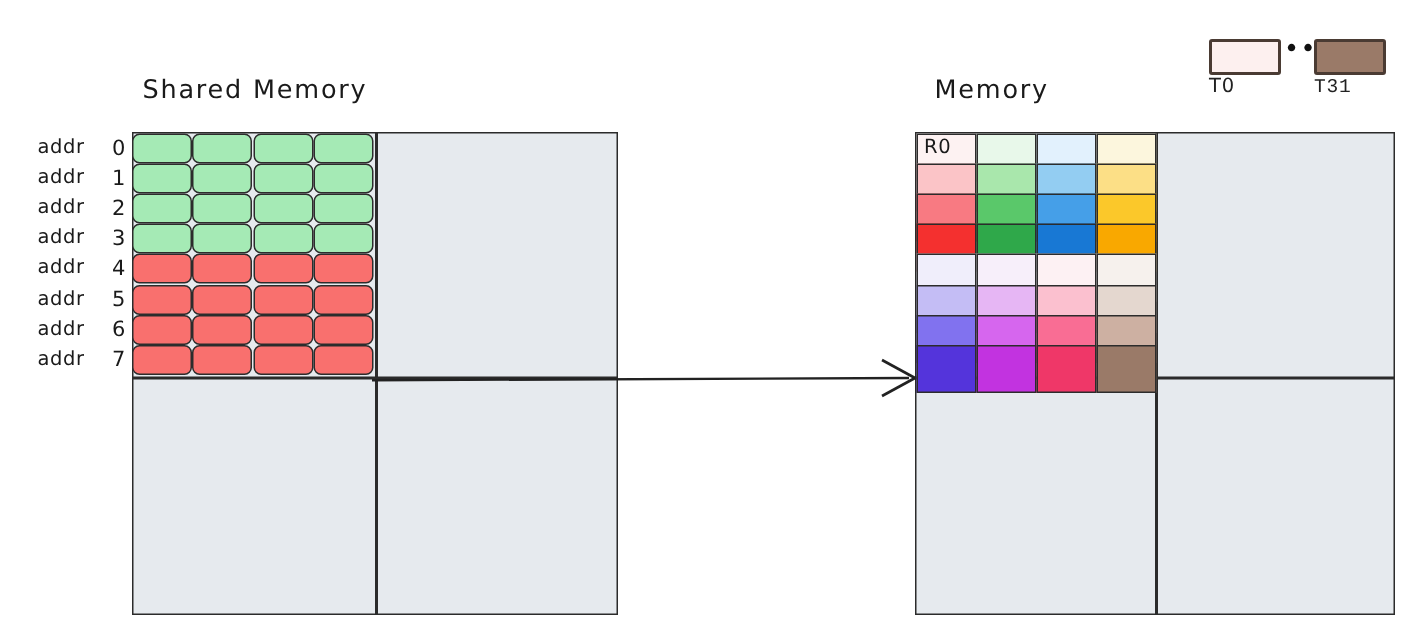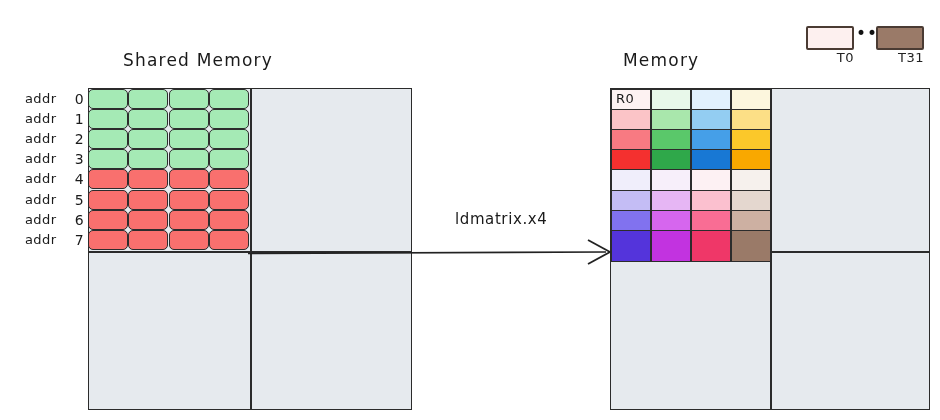--- a/index.html
+++ b/index.html
@@ -9,37 +9,37 @@
     position:relative;overflow:hidden;
   }
   .stage{position:absolute;left:0;top:0;width:940px;height:420px;}
 
   
   .title{
     position:absolute;font-size:17px;color:#1a1a1a;
     font-family:"DejaVu Sans", sans-serif;letter-spacing:1.2px;
     white-space:nowrap;
   }
-  #sm-title{left:95px;top:50px;margin-left:28px;}
+  #sm-title{left:95px;top:50px;}
   #rf-title{left:623px;top:50px;}
 
   
   #legend{position:absolute;left:800px;top:24px;width:130px;height:50px;}
   .legend-swatch{
     position:absolute;width:48px;height:24px;
     border:2.5px solid #4a3b33;box-sizing:border-box;border-radius:2px;
   }
   #legend-sw-t0{left:6px;top:2px;}
   #legend-sw-t31{left:76px;top:2px;}
   .legend-label{
-    position:absolute;top:26px;width:48px;text-align:right;
+    position:absolute;top:26px;width:48px;text-align:left;
     font-size:13px;color:#222;letter-spacing:0.5px;
   }
   #legend-lbl-t0{left:6px;}
-  #legend-lbl-t31{left:76px;}
+  #legend-lbl-t31{left:76px;font-family:Liberation Mono, monospace;}
   #legend-dots{
     position:absolute;left:56px;top:0px;width:22px;
     font-size:17px;color:#111;letter-spacing:1px;line-height:18px;
   }
 
   
   .panel{position:absolute;background:#e6eaee;border:1.6px solid #2b2b2b;box-sizing:border-box;}
   #sm-panel{left:88px;top:88px;width:324px;height:322px;}
   #rf-panel{left:610px;top:88px;width:320px;height:322px;}
   .divider-v{position:absolute;background:#2b2b2b;width:1.6px;}
@@ -210,21 +210,20 @@
       <div class="rf-cell" style="left: 0px; top: 120.6px; background: rgb(129, 114, 239);"></div>
       <div class="rf-cell" style="left: 40px; top: 120.6px; background: rgb(214, 102, 238);"></div>
       <div class="rf-cell" style="left: 80px; top: 120.6px; background: rgb(249, 109, 148);"></div>
       <div class="rf-cell" style="left: 120px; top: 120.6px; background: rgb(205, 176, 162);"></div>
       <div class="rf-cell" style="left: 0px; top: 140.7px; background: rgb(84, 52, 219);"></div>
       <div class="rf-cell" style="left: 40px; top: 140.7px; background: rgb(194, 51, 224);"></div>
       <div class="rf-cell" style="left: 80px; top: 140.7px; background: rgb(239, 55, 104);"></div>
       <div class="rf-cell" style="left: 120px; top: 140.7px; background: rgb(154, 122, 104);"></div>
     </div>
 
-  <div id="arrow-label">ldmatrix.x4</div>
   <svg id="arrow" viewBox="0 0 366 32">
     <line x1="0" y1="17.5" x2="358" y2="16" stroke="#222" stroke-width="1.6"></line>
     <line x1="340" y1="4" x2="362" y2="16" stroke="#222" stroke-width="1.8"></line>
     <line x1="340" y1="28" x2="362" y2="16" stroke="#222" stroke-width="1.8"></line>
   </svg>
 
 
 </div>
 
 </body></html>

